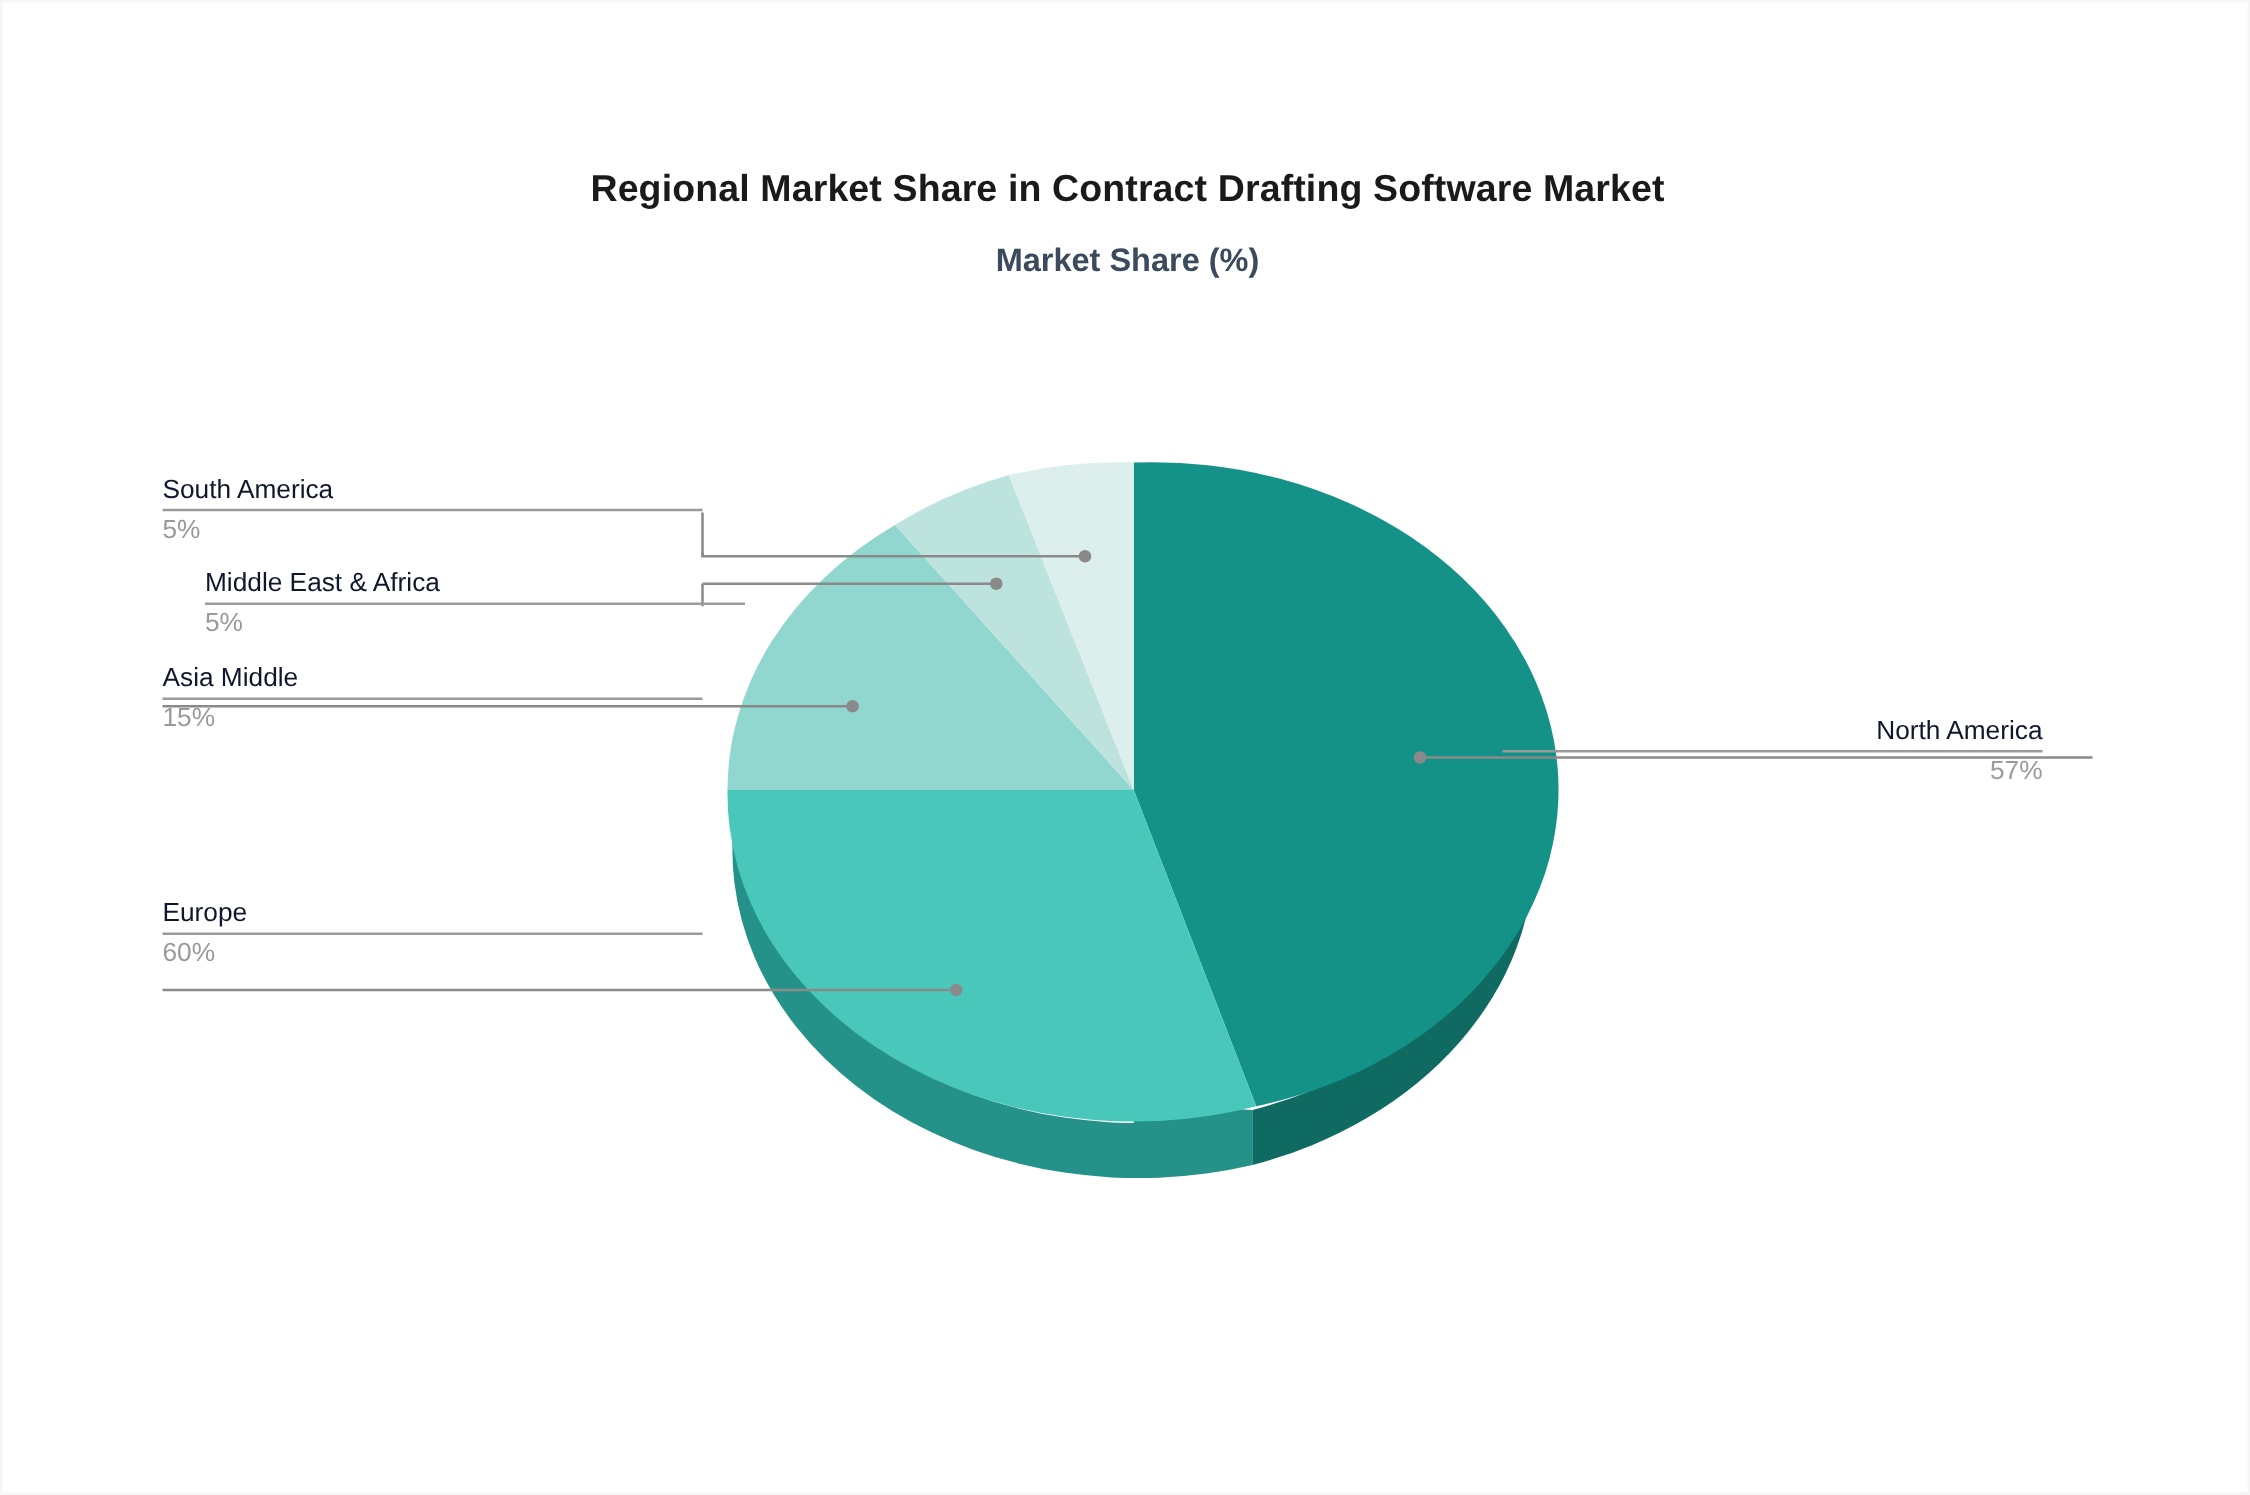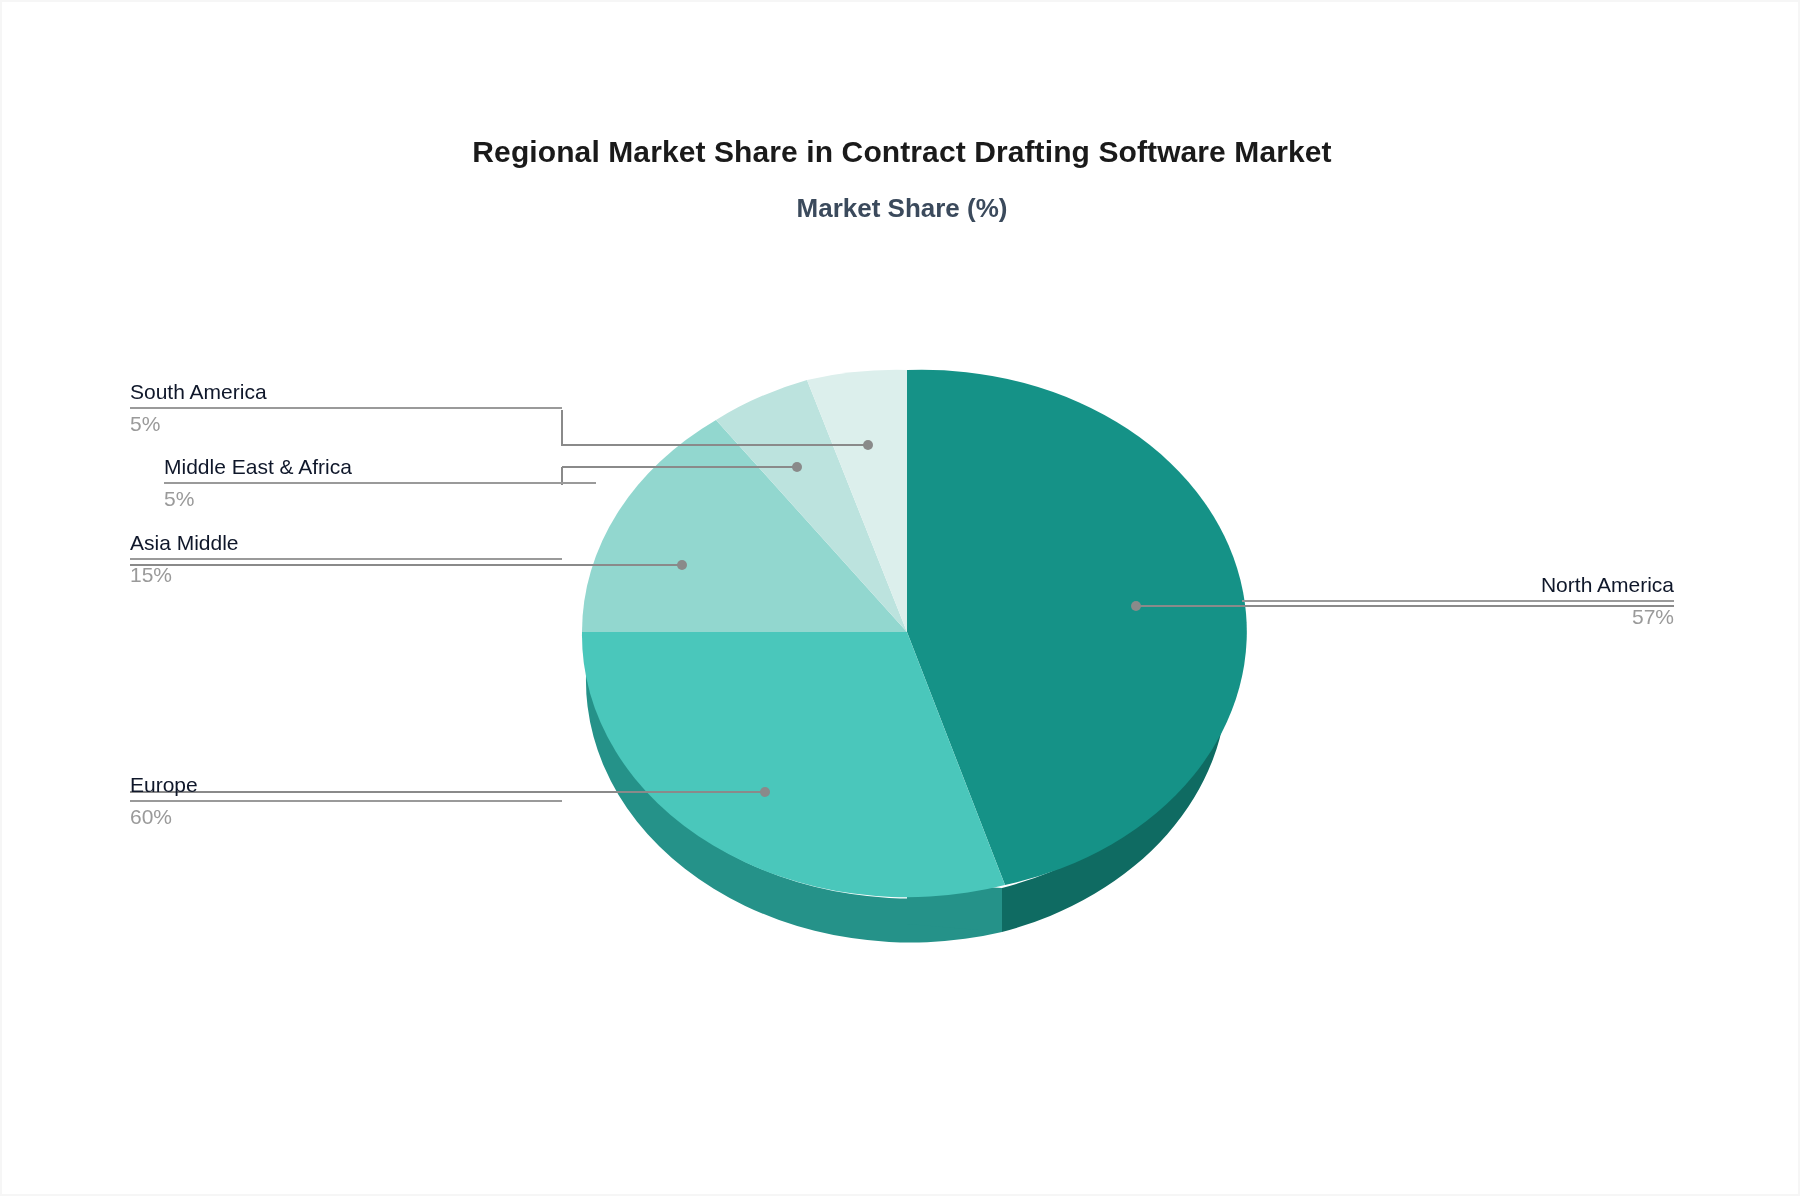--- a/index.html
+++ b/index.html
@@ -171,26 +171,26 @@
     <div class="cl-rule"></div>
     <div class="cl-value">5%</div>
   </div>
 
   <div class="callout left" style="left:128px; top:526px; width:432px;">
     <div class="cl-name">Asia Middle</div>
     <div class="cl-rule"></div>
     <div class="cl-value">15%</div>
   </div>
 
-  <div class="callout left" style="left:128px; top:768px; width:432px;">
+  <div class="callout left" style="left:128px; top:714px; width:432px;">
     <div class="cl-name">Europe</div>
     <div class="cl-rule"></div>
     <div class="cl-value">60%</div>
   </div>
 
-  <div class="callout right" style="left:1240px; top:568px; width:432px;">
+  <div class="callout right" style="left:1200px; top:568px; width:432px;">
     <div class="cl-name">North America</div>
     <div class="cl-rule"></div>
     <div class="cl-value">57%</div>
   </div>
 
 
 </div>
 
 </body></html>

